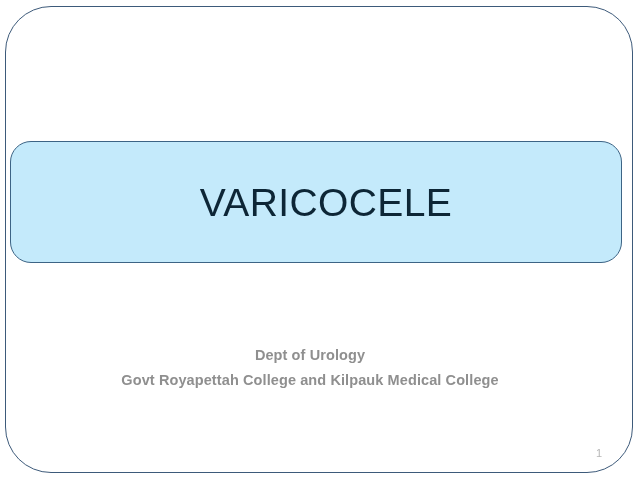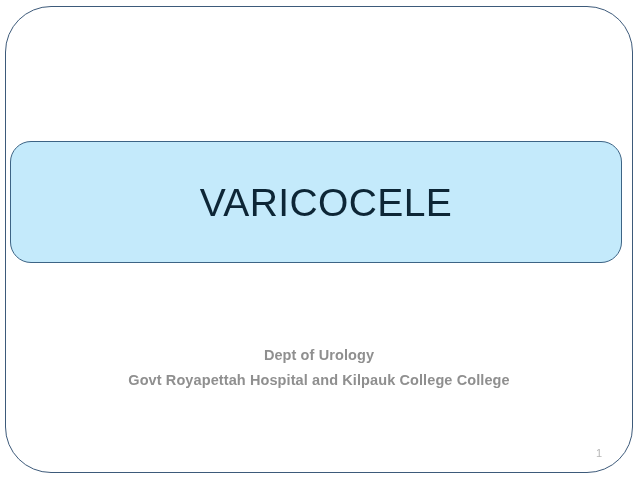--- a/index.html
+++ b/index.html
@@ -71,21 +71,20 @@
     left: 0px;
     top: 343px;
     width: 620px;
     text-align: center;
     font-family: "Liberation Sans", sans-serif;
     font-size: 14.5px;
     font-weight: bold;
     color: #8f8f8f;
     line-height: 25px;
     letter-spacing: 0.1px;
-    padding-left: 9px;
   }
   #subtitle-block .sub-line {
     display: block;
     white-space: nowrap;
   }
 
   
   #page-number {
     position: absolute;
     left: 592px;
@@ -105,18 +104,18 @@
 <div id="slide">
 
   <div id="slide-frame"></div>
 
   <div id="title-band">
     <div id="title-text">VARICOCELE</div>
   </div>
 
   <div id="subtitle-block">
     <span class="sub-line">Dept of Urology</span>
-    <span class="sub-line">Govt Royapettah Hospital and Kilpauk College College</span>
+    <span class="sub-line">Govt Royapettah College and Kilpauk Medical College</span>
   </div>
 
   <div id="page-number">1</div>
 
 </div>
 
 </body></html>

